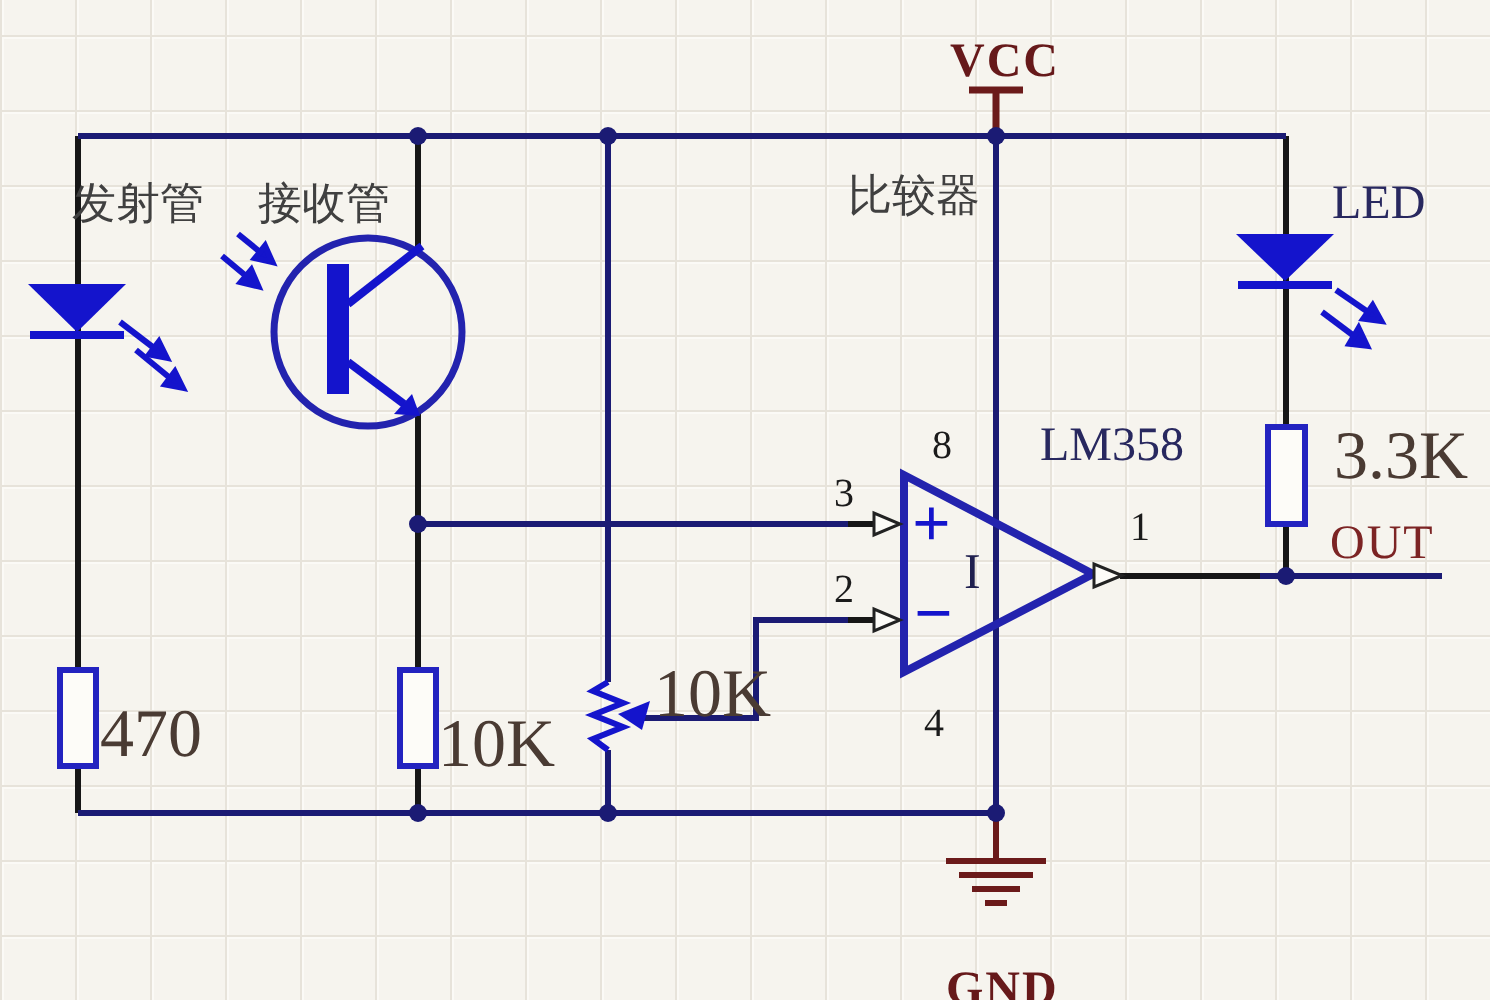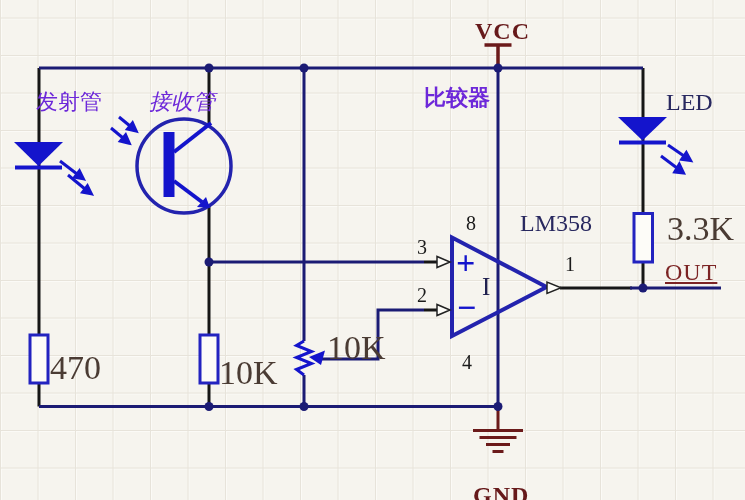--- a/index.html
+++ b/index.html
@@ -18,21 +18,21 @@
     background-image:
       linear-gradient(to right, #e7e3da 1px, rgba(0,0,0,0) 1px),
       linear-gradient(to bottom, #e7e3da 1px, rgba(0,0,0,0) 1px),
       linear-gradient(to right, #fbfaf6 1px, rgba(0,0,0,0) 1px),
       linear-gradient(to bottom, #fbfaf6 1px, rgba(0,0,0,0) 1px);
     background-size:37.5px 37.5px, 37.5px 37.5px, 37.5px 37.5px, 37.5px 37.5px;
     background-position:0px 17.5px, 0px 17.5px, 1px 18.5px, 1px 18.5px;
   }
   svg{position:absolute;left:0;top:0;}
   .lbl{position:absolute;white-space:nowrap;line-height:1;}
-  .cn      {font-size:22px;color:#6d28d9;}
+  .cn      {font-size:22px;color:#404040;}
   .maroon  {font-size:24px;color:#66191a;letter-spacing:1px;font-weight:bold;}
   .outcol  {font-size:24px;color:#7c2424;letter-spacing:1px;}
   .navytxt {font-size:24px;color:#28285f;text-align:right;}
   .value   {font-size:34px;color:#4a3b33;}
   .pin     {font-size:20px;color:#1b1b1b;}
   .opsign  {font-size:34px;font-weight:bold;color:#1414cc;}
   .opdes   {font-size:25px;color:#20204f;}
 </style>
 </head>
 <body>
@@ -136,25 +136,25 @@
       <circle cx="498" cy="68" r="4.5"></circle>
       <circle cx="209" cy="262" r="4.5"></circle>
       <circle cx="209" cy="406.5" r="4.5"></circle>
       <circle cx="304" cy="406.5" r="4.5"></circle>
       <circle cx="498" cy="406.5" r="4.5"></circle>
       <circle cx="643" cy="288" r="4.5"></circle>
     </g>
   </svg>
 
   <div class="lbl cn" style="left:36px;top:91px;">发射管</div>
-  <div class="lbl cn" style="left:149px;top:91px;font-style:italic;">接收管</div>
-  <div class="lbl cn" style="left:424px;top:87px;font-weight:bold;">比较器</div>
+  <div class="lbl cn" style="left:129px;top:91px;">接收管</div>
+  <div class="lbl cn" style="left:424px;top:87px;">比较器</div>
   <div class="lbl maroon" style="left:475px;top:19px;">VCC</div>
   <div class="lbl maroon" style="left:473px;top:455px;margin-top:28px;">GND</div>
-  <div class="lbl outcol" style="left:665px;top:260px;text-decoration:underline;">OUT</div>
+  <div class="lbl outcol" style="left:665px;top:260px;">OUT</div>
   <div class="lbl navytxt" style="left:666px;top:90px;">LED</div>
   <div class="lbl navytxt" style="left:520px;top:211px;">LM358</div>
 
   <div class="lbl value" style="left:50px;top:351px;">470</div>
   <div class="lbl value" style="left:219px;top:356px;">10K</div>
   <div class="lbl value" style="left:327px;top:331px;">10K</div>
   <div class="lbl value" style="left:667px;top:212px;">3.3K</div>
 
   <div class="lbl pin" style="left:466px;top:213px;">8</div>
   <div class="lbl pin" style="left:417px;top:237px;">3</div>

